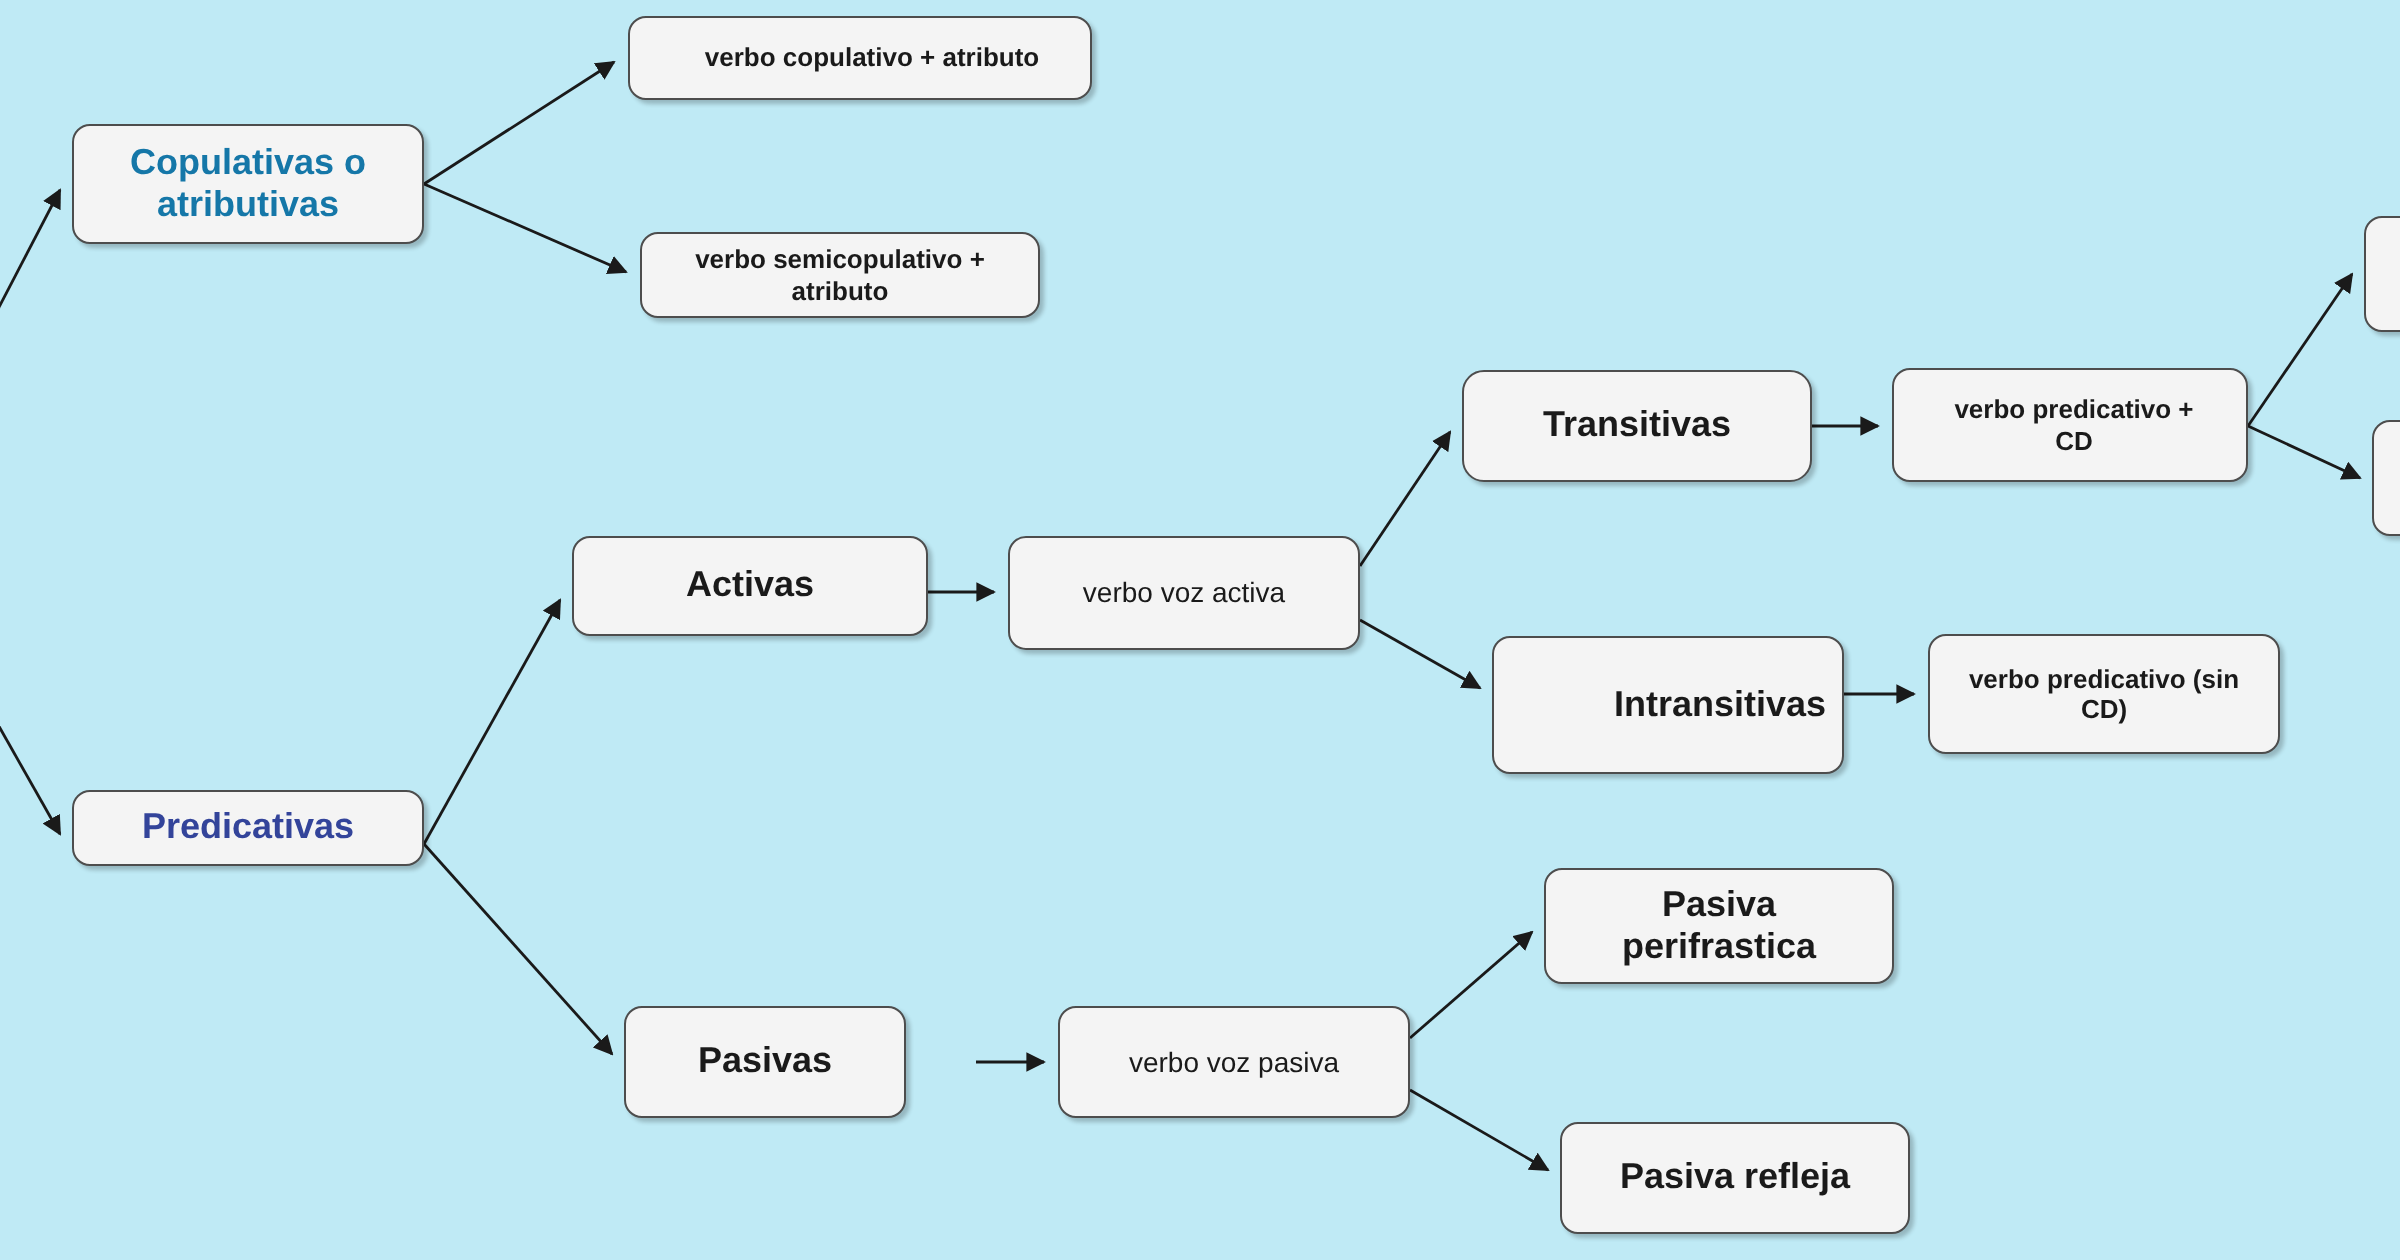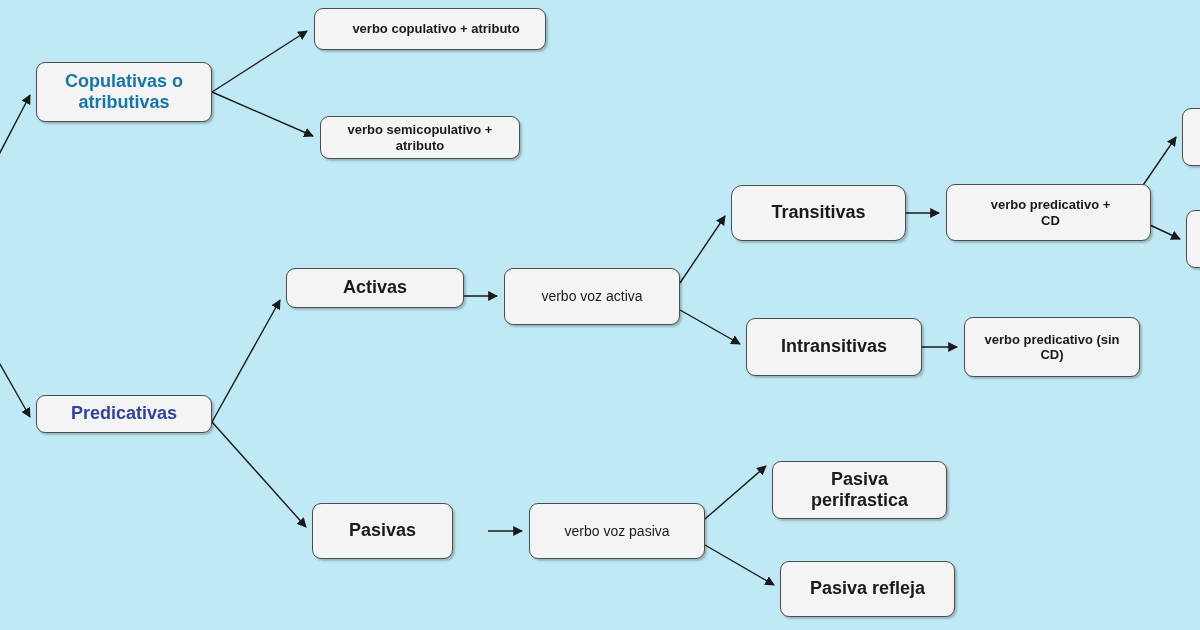--- a/index.html
+++ b/index.html
@@ -111,47 +111,47 @@
       <div class="node" style="left: 314px; top: 8px; width: 232px; height: 42px; padding-left: 20px;">
         <span class="node-label t-minor">verbo copulativo + atributo</span>
       </div>
       <div class="node" style="left: 320px; top: 116px; width: 200px; height: 43px;">
         <span class="node-label t-minor">verbo semicopulativo +
 atributo</span>
       </div>
       <div class="node" style="left: 36px; top: 395px; width: 176px; height: 38px;">
         <span class="node-label t-navy">Predicativas</span>
       </div>
-      <div class="node" style="left: 286px; top: 268px; width: 178px; height: 40px;">
+      <div class="node" style="left: 286px; top: 268px; width: 178px; height: 50px;">
         <span class="node-label t-major">Activas</span>
       </div>
       <div class="node" style="left: 504px; top: 268px; width: 176px; height: 57px;">
         <span class="node-label t-plain">verbo voz activa</span>
       </div>
       <div class="node" style="left: 731px; top: 185px; width: 175px; height: 56px; border-radius: 11px;">
         <span class="node-label t-major">Transitivas</span>
       </div>
-      <div class="node" style="left: 946px; top: 184px; width: 205px; height: 57px; padding-left: 12px;">
+      <div class="node" style="left: 946px; top: 184px; width: 178px; height: 57px; padding-left: 12px;">
         <span class="node-label t-minor">verbo predicativo +
 CD</span>
       </div>
-      <div class="node" style="left: 746px; top: 318px; width: 176px; height: 58px;">
+      <div class="node" style="left: 746px; top: 318px; width: 176px; height: 69px; text-align: right;">
         <span class="node-label t-major">Intransitivas</span>
       </div>
       <div class="node" style="left: 964px; top: 317px; width: 176px; height: 60px;">
         <span class="node-label t-minor">verbo predicativo (sin
 CD)</span>
       </div>
       <div class="node" style="left: 312px; top: 503px; width: 141px; height: 56px;">
         <span class="node-label t-major">Pasivas</span>
       </div>
       <div class="node" style="left: 529px; top: 503px; width: 176px; height: 56px;">
         <span class="node-label t-plain">verbo voz pasiva</span>
       </div>
-      <div class="node" style="left: 772px; top: 434px; width: 175px; height: 58px; margin-top: 27px;">
+      <div class="node" style="left: 772px; top: 434px; width: 175px; height: 58px;">
         <span class="node-label t-major">Pasiva
 perifrastica</span>
       </div>
       <div class="node" style="left: 780px; top: 561px; width: 175px; height: 56px;">
         <span class="node-label t-major">Pasiva refleja</span>
       </div>
       <div class="node" style="left: 1182px; top: 108px; width: 60px; height: 58px;">
         <span class="node-label t-minor"></span>
       </div>
       <div class="node" style="left: 1186px; top: 210px; width: 60px; height: 58px;">

